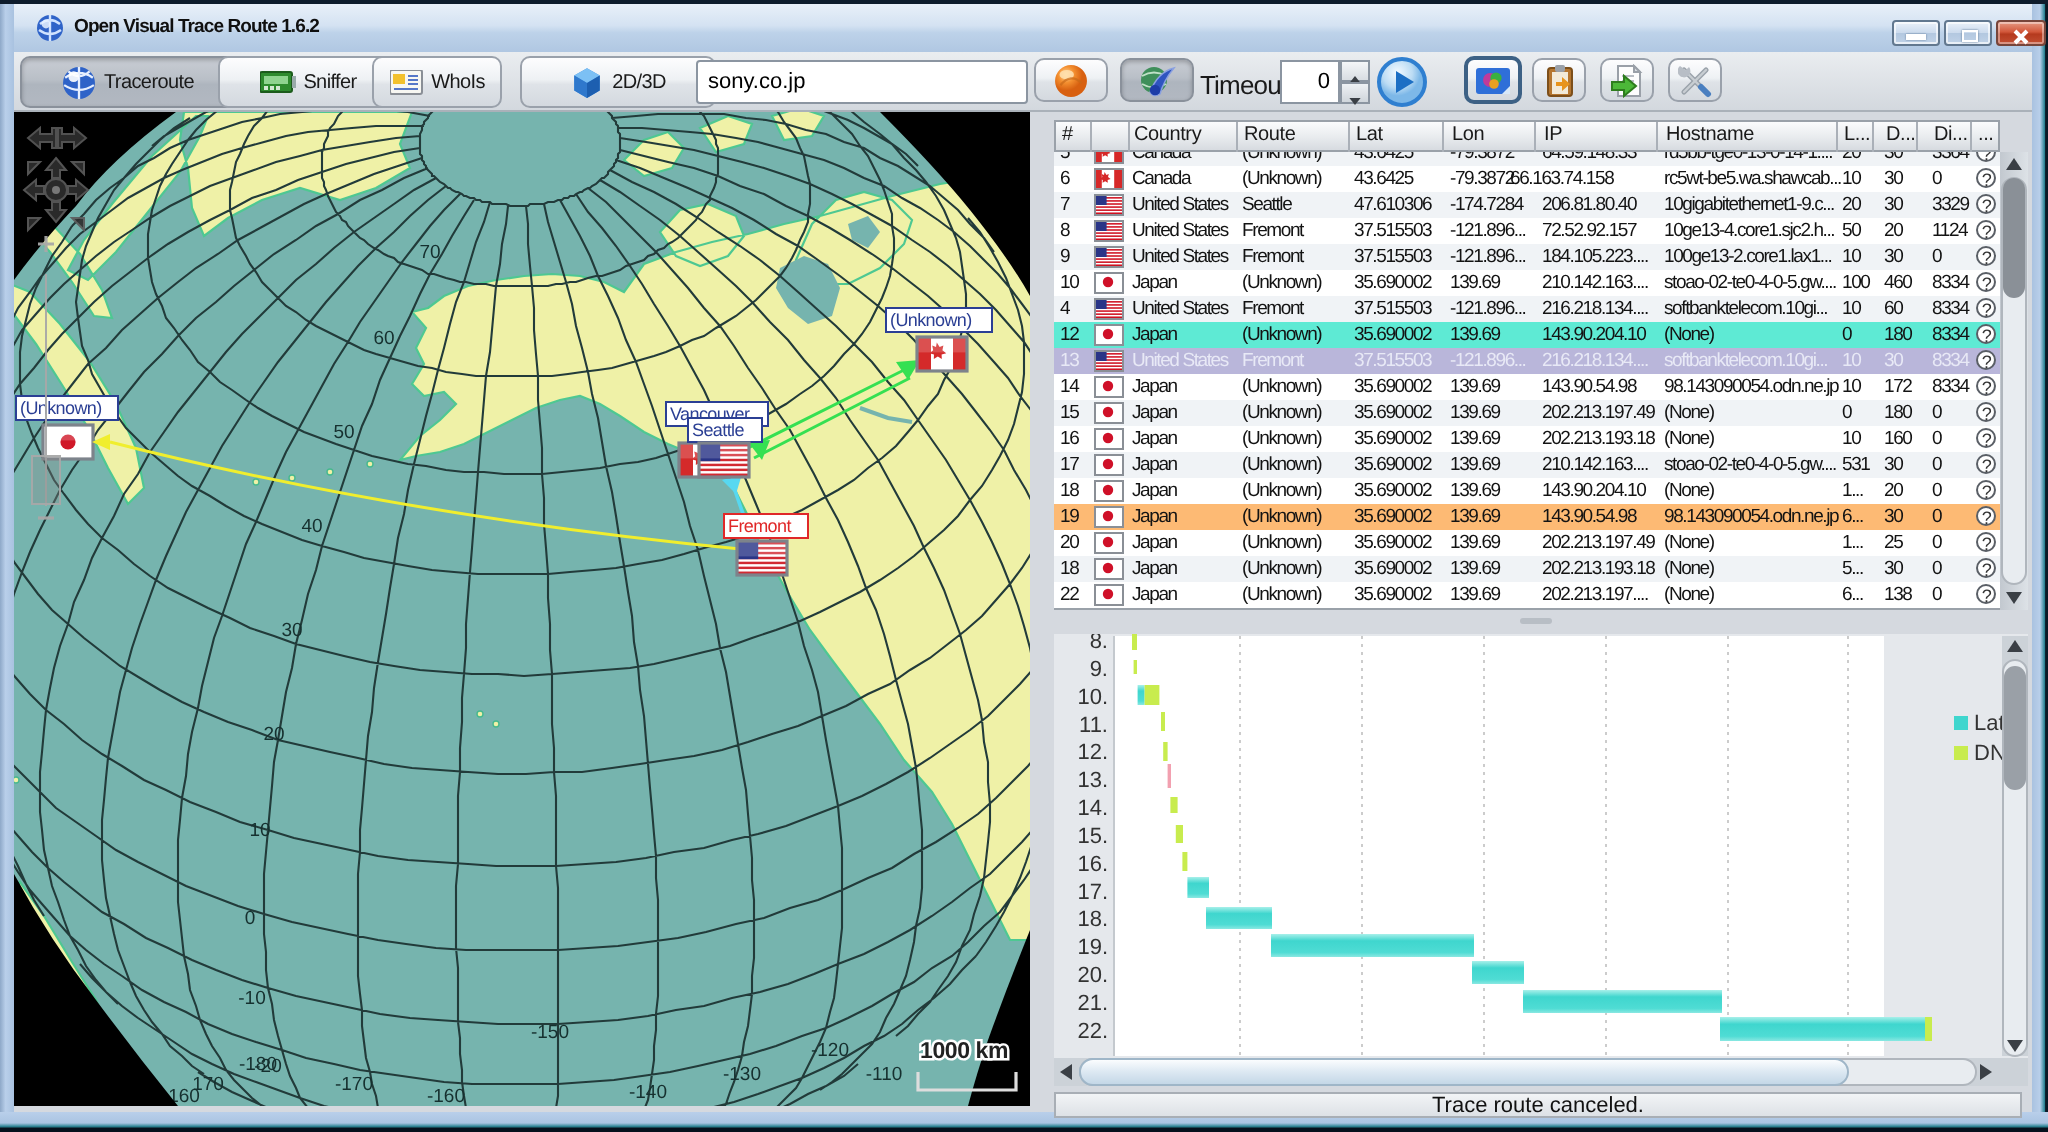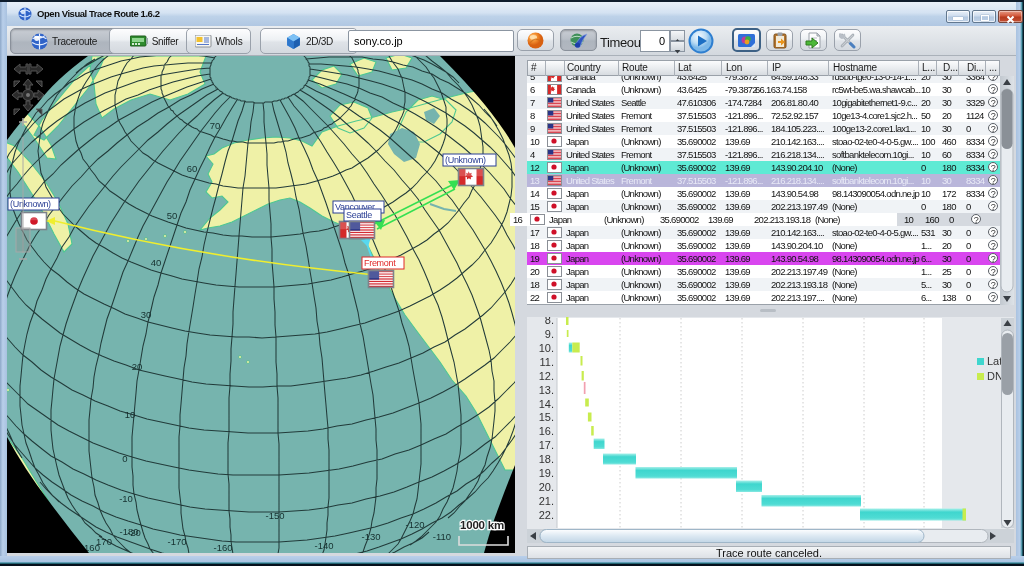--- a/index.html
+++ b/index.html
@@ -551,21 +551,21 @@
     <div style="position:absolute;left:94px;top:0px;white-space:nowrap">(Unknown)</div>
     <div style="position:absolute;left:150px;top:0px;white-space:nowrap">35.690002</div>
     <div style="position:absolute;left:198px;top:0px;white-space:nowrap">139.69</div>
     <div style="position:absolute;left:244px;top:0px;white-space:nowrap">202.213.197.49</div>
     <div style="position:absolute;left:305px;top:0px;white-space:nowrap">(None)</div>
     <div style="position:absolute;left:394px;top:0px;white-space:nowrap">0</div>
     <div style="position:absolute;left:415px;top:0px;white-space:nowrap">180</div>
     <div style="position:absolute;left:439px;top:0px;white-space:nowrap">0</div>
     <div style="position:absolute;left:461px;top:1px;width:10px;height:10px;border:1px solid #5a5f66;border-radius:50%;background:#fff;color:#333;font-size:9px;text-align:center;line-height:10px">?</div>
   </div>
-<div style="position:absolute;left:510px;top:213px;width:387px;height:13px;background:#fff;color:#131313;font-size:9.5px;letter-spacing:-0.7px;line-height:13px">
+<div style="position:absolute;left:527px;top:213px;width:473px;height:13px;background:#fff;color:#131313;font-size:9.5px;letter-spacing:-0.7px;line-height:13px">
     <div style="position:absolute;left:3px;top:0px">16</div>
     <svg style="position:absolute;left:20px;top:1px" width="15" height="11">
       <g>
         <rect width="14" height="10" fill="#fff"></rect>
         <circle cx="7.0" cy="5.0" r="2.6" fill="#cf1028"></circle>
       </g>
       <rect x=".5" y=".5" width="14" height="10" fill="none" stroke="#8a8f96"></rect>
     </svg>
     <div style="position:absolute;left:39px;top:0px;white-space:nowrap">Japan</div>
     <div style="position:absolute;left:94px;top:0px;white-space:nowrap">(Unknown)</div>
@@ -611,21 +611,21 @@
     <div style="position:absolute;left:94px;top:0px;white-space:nowrap">(Unknown)</div>
     <div style="position:absolute;left:150px;top:0px;white-space:nowrap">35.690002</div>
     <div style="position:absolute;left:198px;top:0px;white-space:nowrap">139.69</div>
     <div style="position:absolute;left:244px;top:0px;white-space:nowrap">143.90.204.10</div>
     <div style="position:absolute;left:305px;top:0px;white-space:nowrap">(None)</div>
     <div style="position:absolute;left:394px;top:0px;white-space:nowrap">1...</div>
     <div style="position:absolute;left:415px;top:0px;white-space:nowrap">20</div>
     <div style="position:absolute;left:439px;top:0px;white-space:nowrap">0</div>
     <div style="position:absolute;left:461px;top:1px;width:10px;height:10px;border:1px solid #5a5f66;border-radius:50%;background:#fff;color:#333;font-size:9px;text-align:center;line-height:10px">?</div>
   </div>
-<div style="position:absolute;left:527px;top:252px;width:473px;height:17px;background:#d946ef;color:#131313;font-size:9.5px;letter-spacing:-0.7px;line-height:13px">
+<div style="position:absolute;left:527px;top:252px;width:473px;height:17px;background:#fdba74;color:#131313;font-size:9.5px;letter-spacing:-0.7px;line-height:13px">
     <div style="position:absolute;left:3px;top:0px">19</div>
     <svg style="position:absolute;left:20px;top:1px" width="15" height="11">
       <g>
         <rect width="14" height="10" fill="#fff"></rect>
         <circle cx="7.0" cy="5.0" r="2.6" fill="#cf1028"></circle>
       </g>
       <rect x=".5" y=".5" width="14" height="10" fill="none" stroke="#8a8f96"></rect>
     </svg>
     <div style="position:absolute;left:39px;top:0px;white-space:nowrap">Japan</div>
     <div style="position:absolute;left:94px;top:0px;white-space:nowrap">(Unknown)</div>

